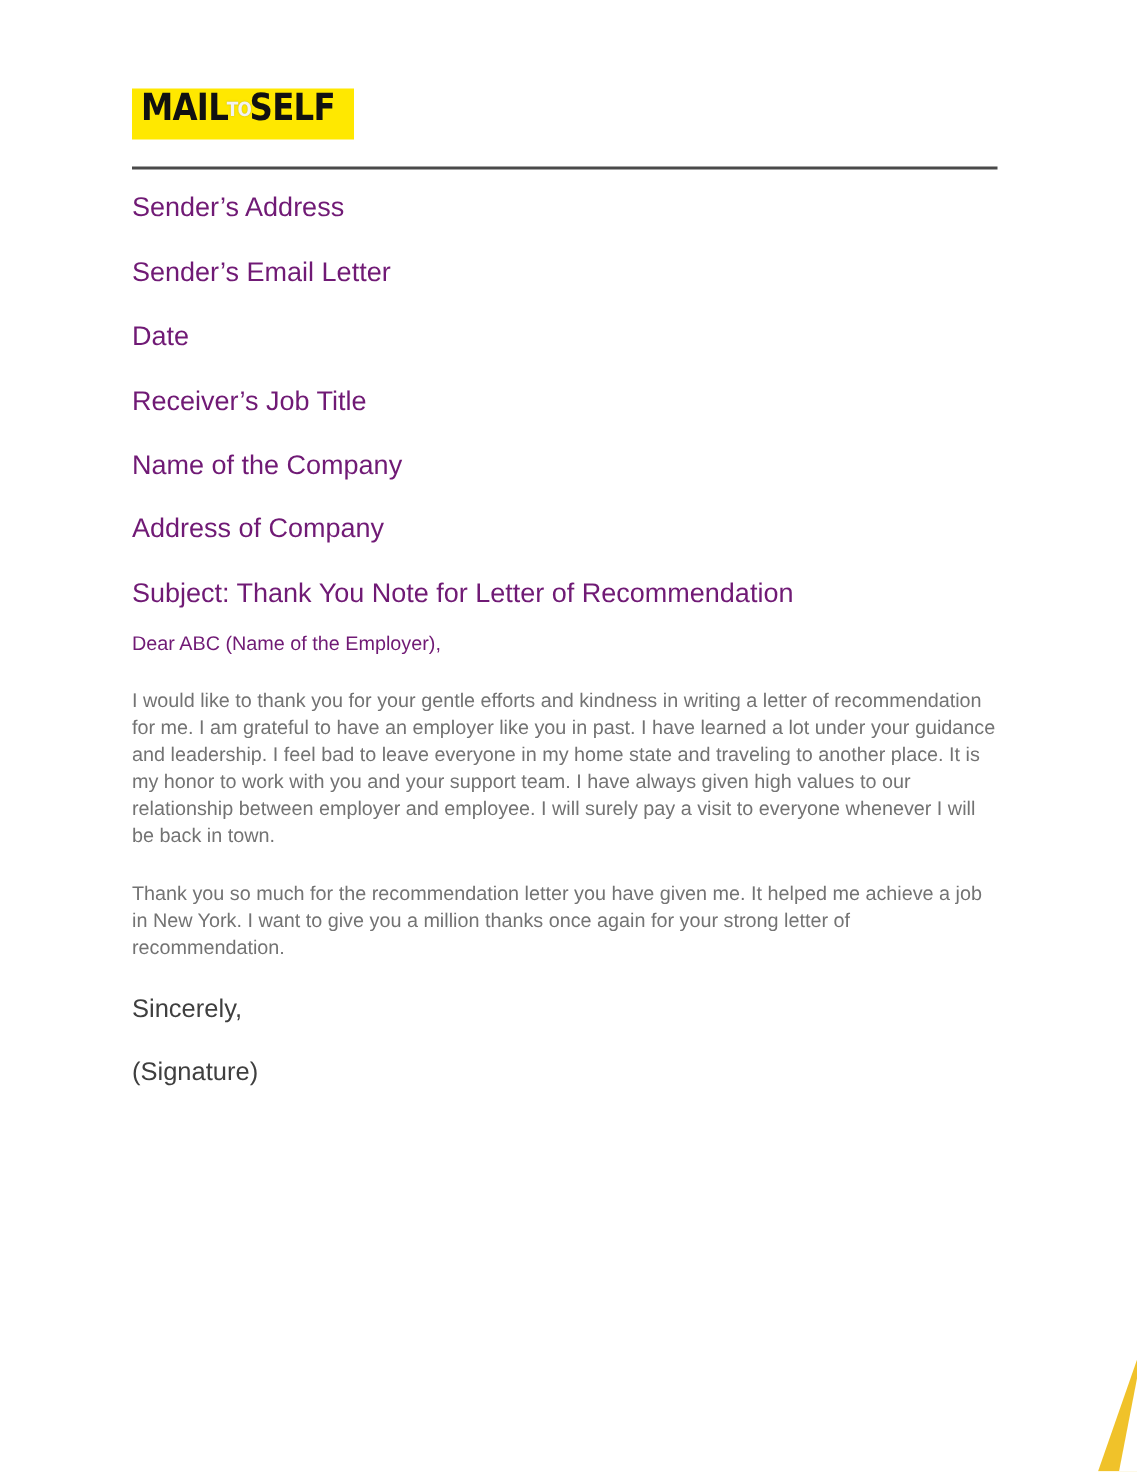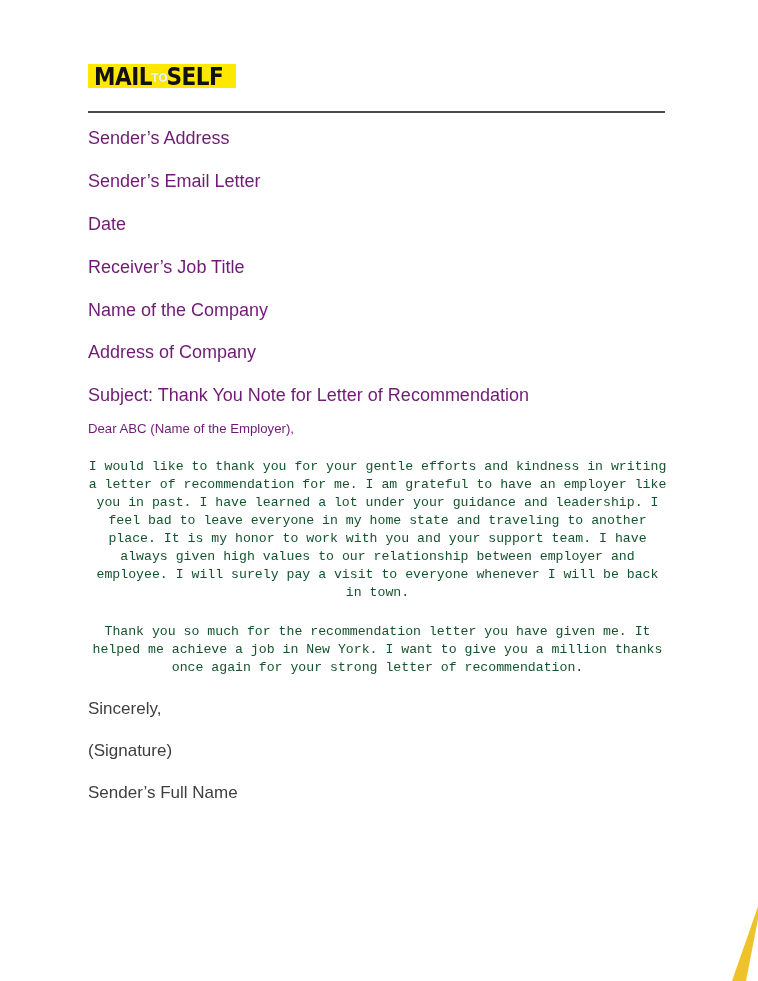--- a/index.html
+++ b/index.html
@@ -28,21 +28,21 @@
   .logo-wrap {
     position: absolute;
     left: 88px;
     top: 59px;
     height: 34px;
     display: flex;
     align-items: center;
   }
   .logo-badge {
     background: #ffe800;
-    height: 24px;
+    height: 34px;
     padding: 0 7px 0 6px;
     display: flex;
     position: relative;
   }
   .logo-text {
     font-family: "DejaVu Sans", sans-serif;
     font-weight: 700;
     font-size: 25px;
     letter-spacing: -0.5px;
     color: #111111;
@@ -95,24 +95,23 @@
   .salutation {
     font-size: 13.2px;
     line-height: 1.25;
     color: #701a75;
     margin: 14px 0 21px 0;
   }
 
   .para {
     font-size: 13.2px;
     line-height: 18px;
-    color: #14532d;
+    color: #737373;
     margin: 0 0 21px 0;
-    text-align: center;
-    font-family: Liberation Mono, monospace;
+    text-align: left;
   }
 
   .closing-line {
     font-size: 17px;
     line-height: 1.25;
     color: #3f3f3f;
     margin: 0 0 20.4px 0;
   }
   .closing-line.last { margin-bottom: 0; }
   .gap-after-subject { margin-bottom: 12px; }
@@ -170,21 +169,20 @@
 
     <p class="field-line gap-after-subject">Subject: Thank You Note for Letter of Recommendation</p>
 
     <p class="salutation">Dear ABC (Name of the Employer),</p>
 
     <p class="para">I would like to thank you for your gentle efforts and kindness in writing a letter of recommendation for me. I am grateful to have an employer like you in past. I have learned a lot under your guidance and leadership. I feel bad to leave everyone in my home state and traveling to another place. It is my honor to work with you and your support team. I have always given high values to our relationship between employer and employee. I will surely pay a visit to everyone whenever I will be back in town.</p>
     <p class="para">Thank you so much for the recommendation letter you have given me. It helped me achieve a job in New York. I want to give you a million thanks once again for your strong letter of recommendation.</p>
 
     <p class="closing-line">Sincerely,</p>
     <p class="closing-line">(Signature)</p>
-    <p class="closing-line last">Sender’s Full Name</p>
 
   </div>
 
   <div class="corner-wedge">
     <div class="shape-a"></div>
     <div class="shape-b"></div>
   </div>
 
 </div>
 

